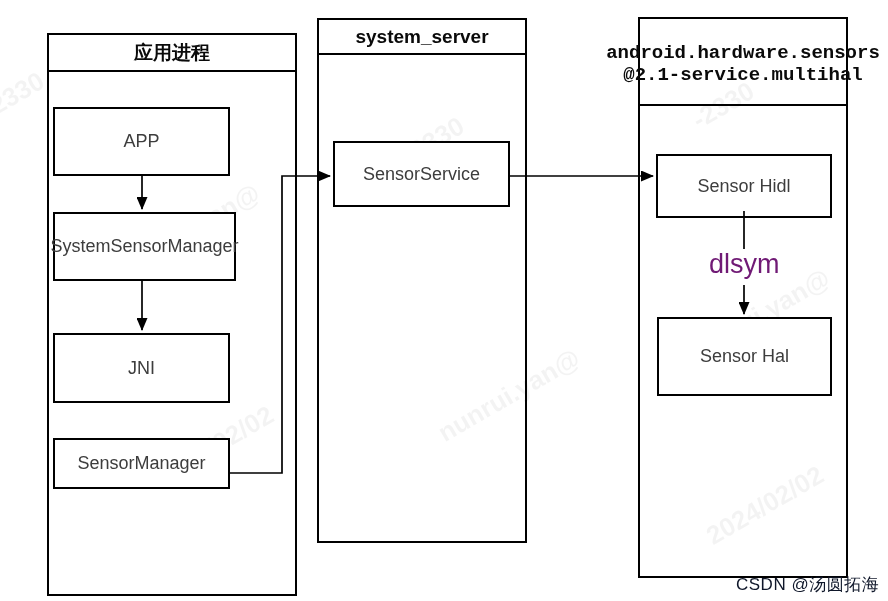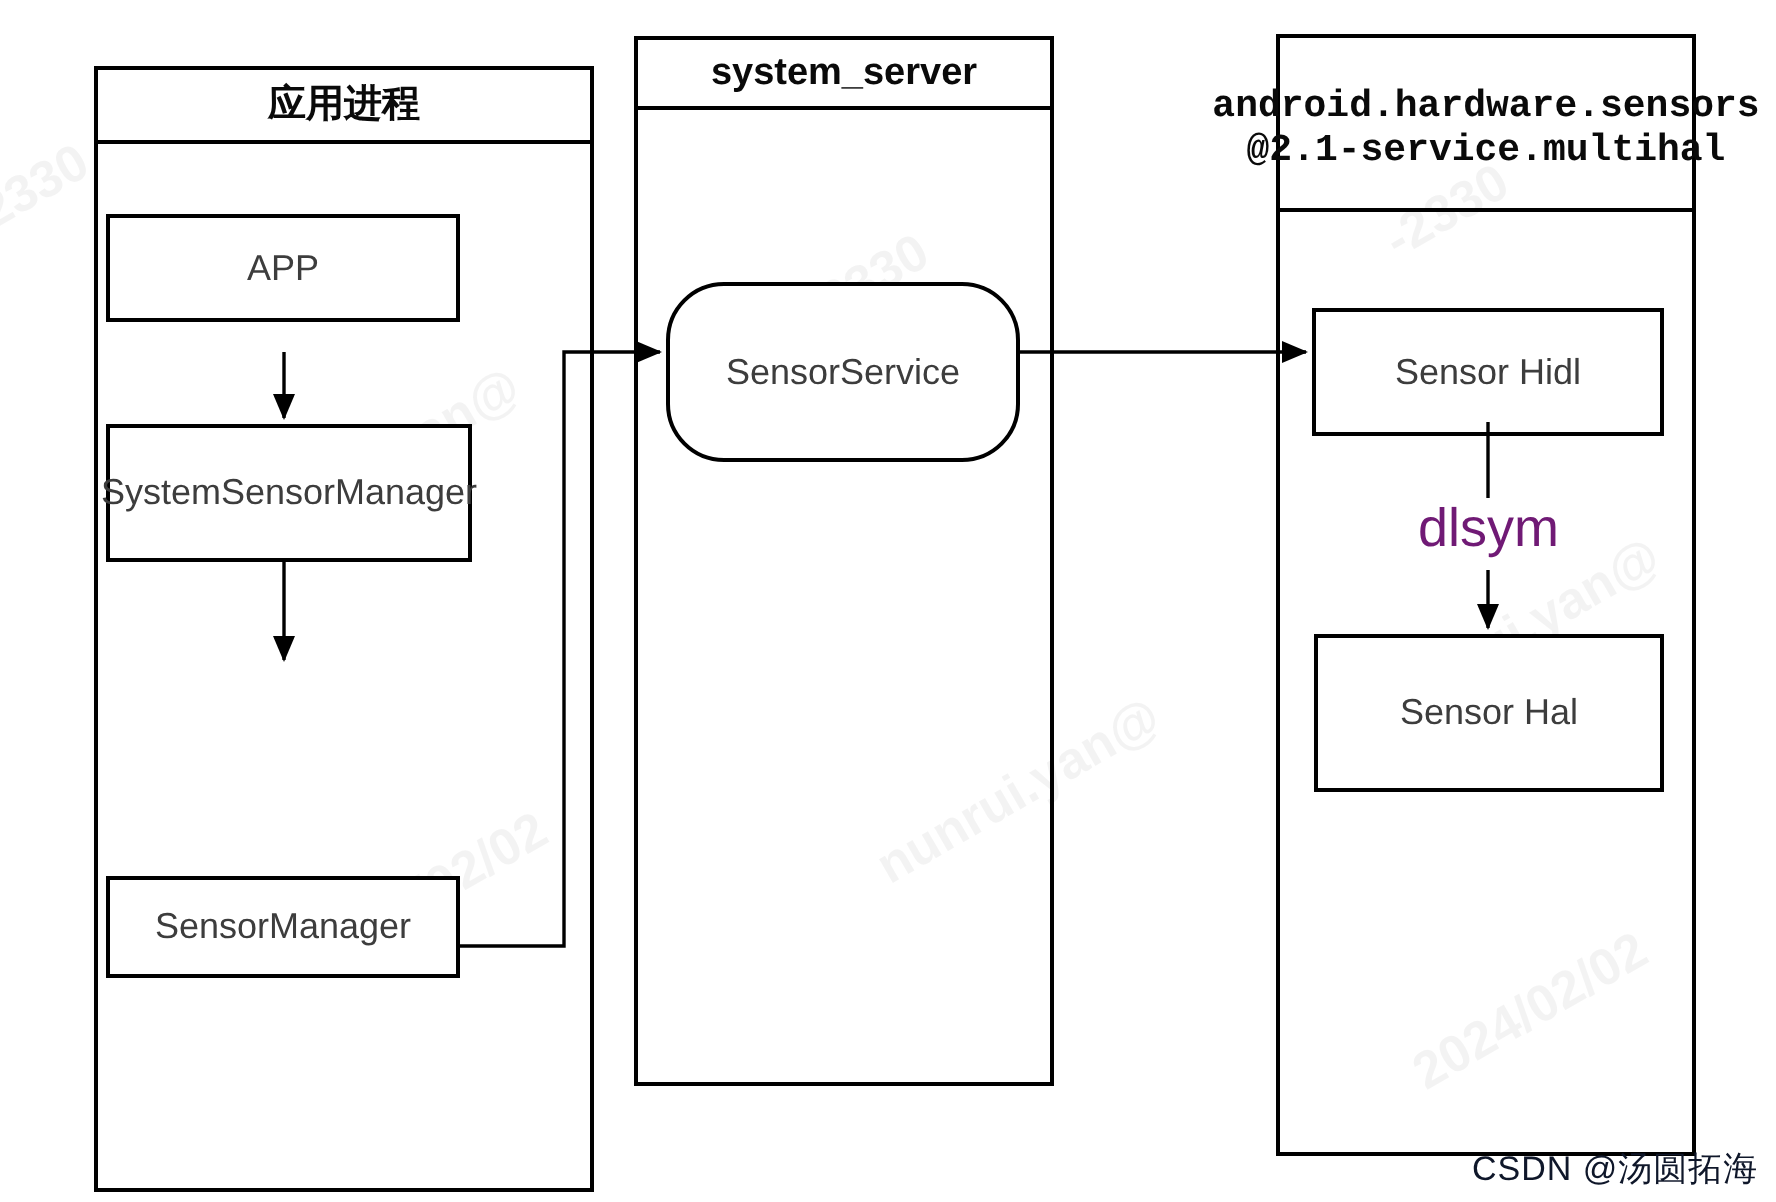--- a/index.html
+++ b/index.html
@@ -128,28 +128,29 @@
 
   <div class="container" style="left:638px; top:17px; width:210px; height:561px;font-family:Liberation Mono, monospace;">
     <div class="container-header" style="height:87px;">
       <div class="container-title overflow-title" style="top:23px;">
         <div>android.hardware.sensors</div>
         <div>@2.1-service.multihal</div>
       </div>
     </div>
   </div>
 
-  <div class="node" style="left:53px; top:107px; width:177px; height:54px;">APP</div>
+  <div class="node" style="left:53px; top:107px; width:177px; height:69px;">APP</div>
 
   <div class="node" style="left:53px; top:212px; width:183px; height:69px;">SystemSensorManager</div>
 
+  <div class="node" style="left:53px; top:333px; width:177px; height:70px;">JNI</div>
 
   <div class="node" style="left:53px; top:438px; width:177px; height:51px;">SensorManager</div>
 
-  <div class="node" style="left:333px; top:141px; width:177px; height:90px;border-radius:29px;">SensorService</div>
+  <div class="node" style="left:333px; top:141px; width:177px; height:66px;">SensorService</div>
 
   <div class="node" style="left:656px; top:154px; width:176px; height:64px;">Sensor Hidl</div>
 
   <div class="node" style="left:657px; top:317px; width:175px; height:79px;">Sensor Hal</div>
 
   <svg class="connectors" viewBox="0 0 888 601">
     <defs>
       <marker id="arrow" markerWidth="13" markerHeight="11" refX="12" refY="5.5" orient="auto" markerUnits="userSpaceOnUse">
         <path d="M0,0 L13,5.5 L0,11 Z" fill="#000"></path>
       </marker>

